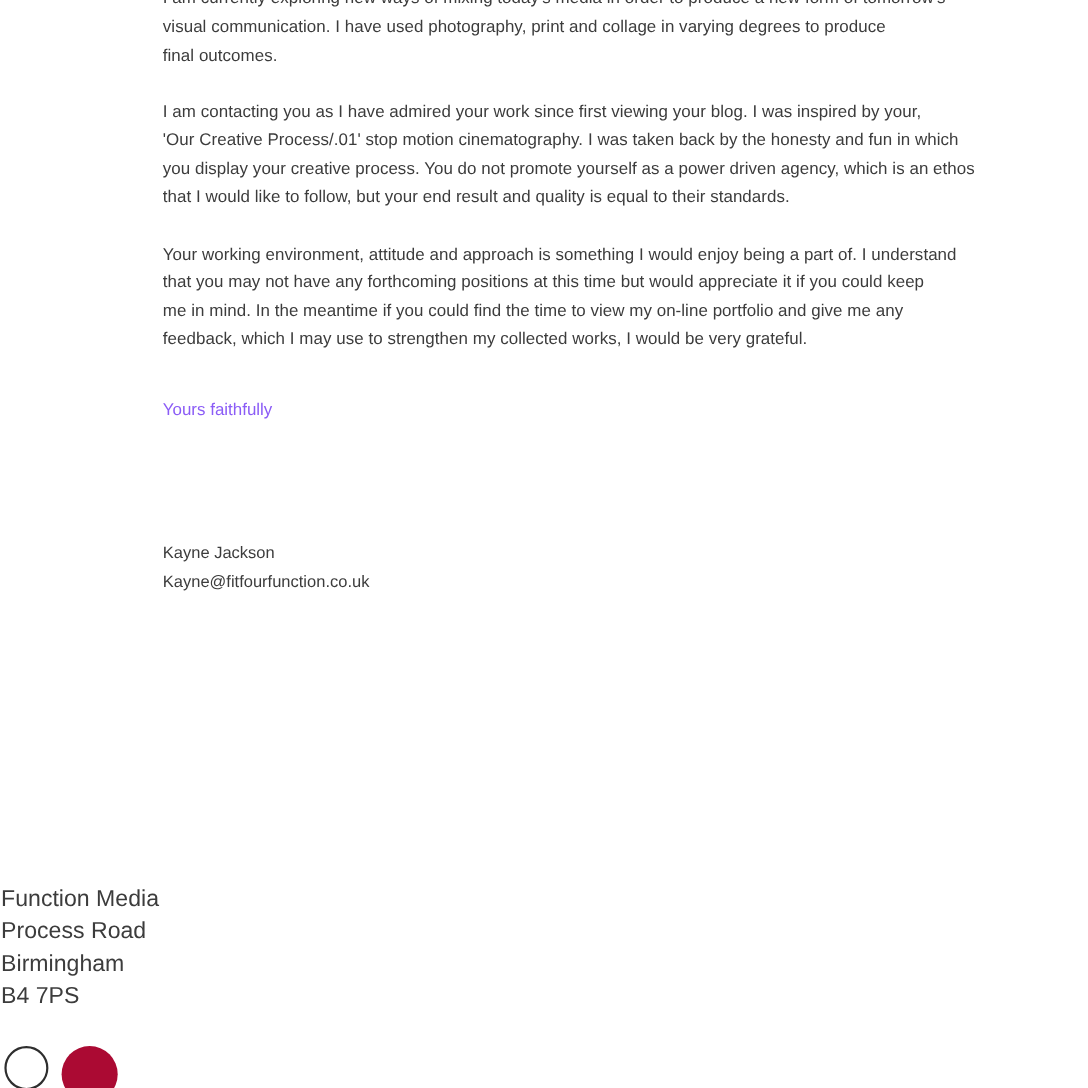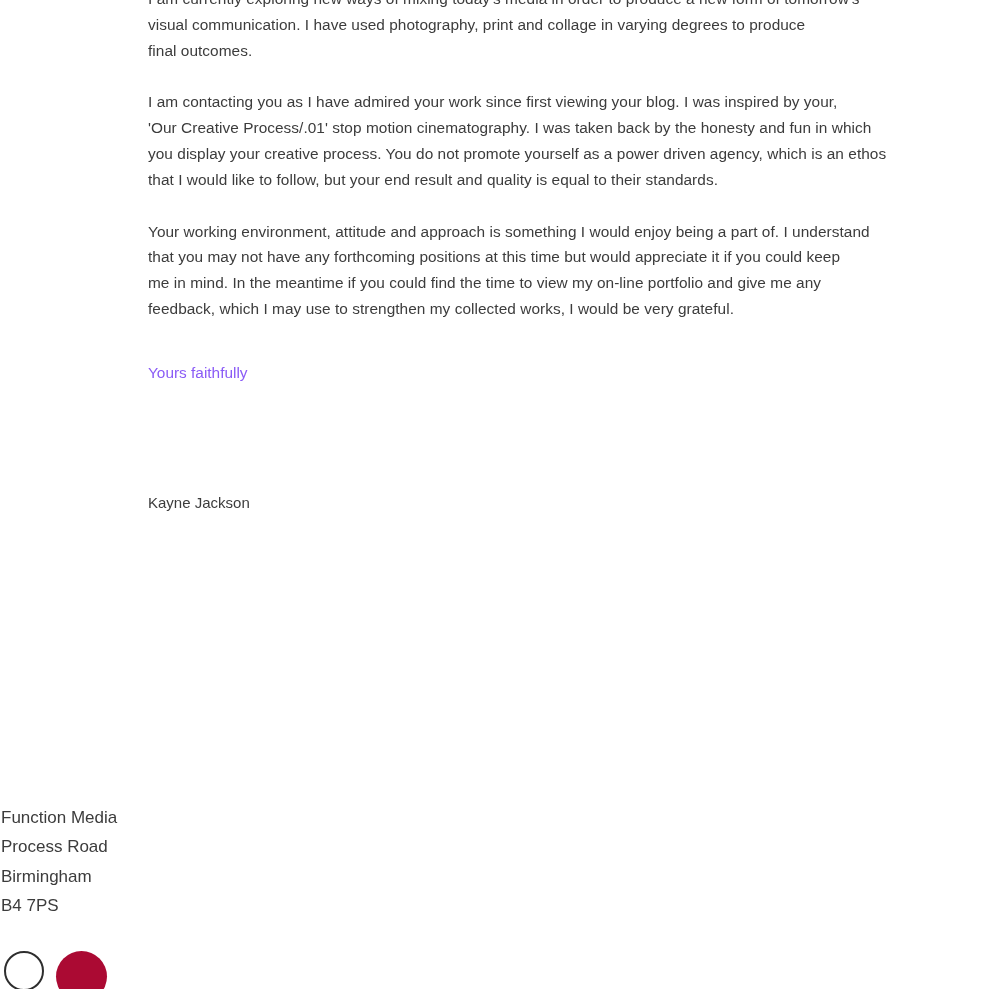--- a/index.html
+++ b/index.html
@@ -56,21 +56,21 @@
     line-height: 26.5px;
     color: #3c3c3c;
   }
   .signature div { white-space: nowrap; }
 
   
   .footer-address {
     position: absolute;
     left: 1px;
     top: 803px;
-    font-size: 17px;
+    font-size: 21px;
     line-height: 29.4px;
     color: #3c3c3c;
   }
   .footer-address div { white-space: nowrap; }
 
   
   .logo-marks {
     position: absolute;
     left: 4px;
     top: 951px;
@@ -112,20 +112,21 @@
     <p class="para">Your working environment, attitude and approach is something I would enjoy being a part of.  I understand
 that you may not have any forthcoming positions at this time but would appreciate it if you could keep
 me in mind. In the meantime if you could find the time to view my on-line portfolio and give me any
 feedback, which I may use to strengthen my collected works, I would be very grateful.</p>
   </div>
 
   <div class="salutation">Yours faithfully</div>
 
   <div class="signature">
     <div>Kayne Jackson</div>
+    <div>Kayne@fitfourfunction.co.uk</div>
   </div>
 
   <div class="footer-address">
     <div>Function Media</div>
     <div>Process Road</div>
     <div>Birmingham</div>
     <div>B4 7PS</div>
   </div>
 
   <div class="logo-marks">

